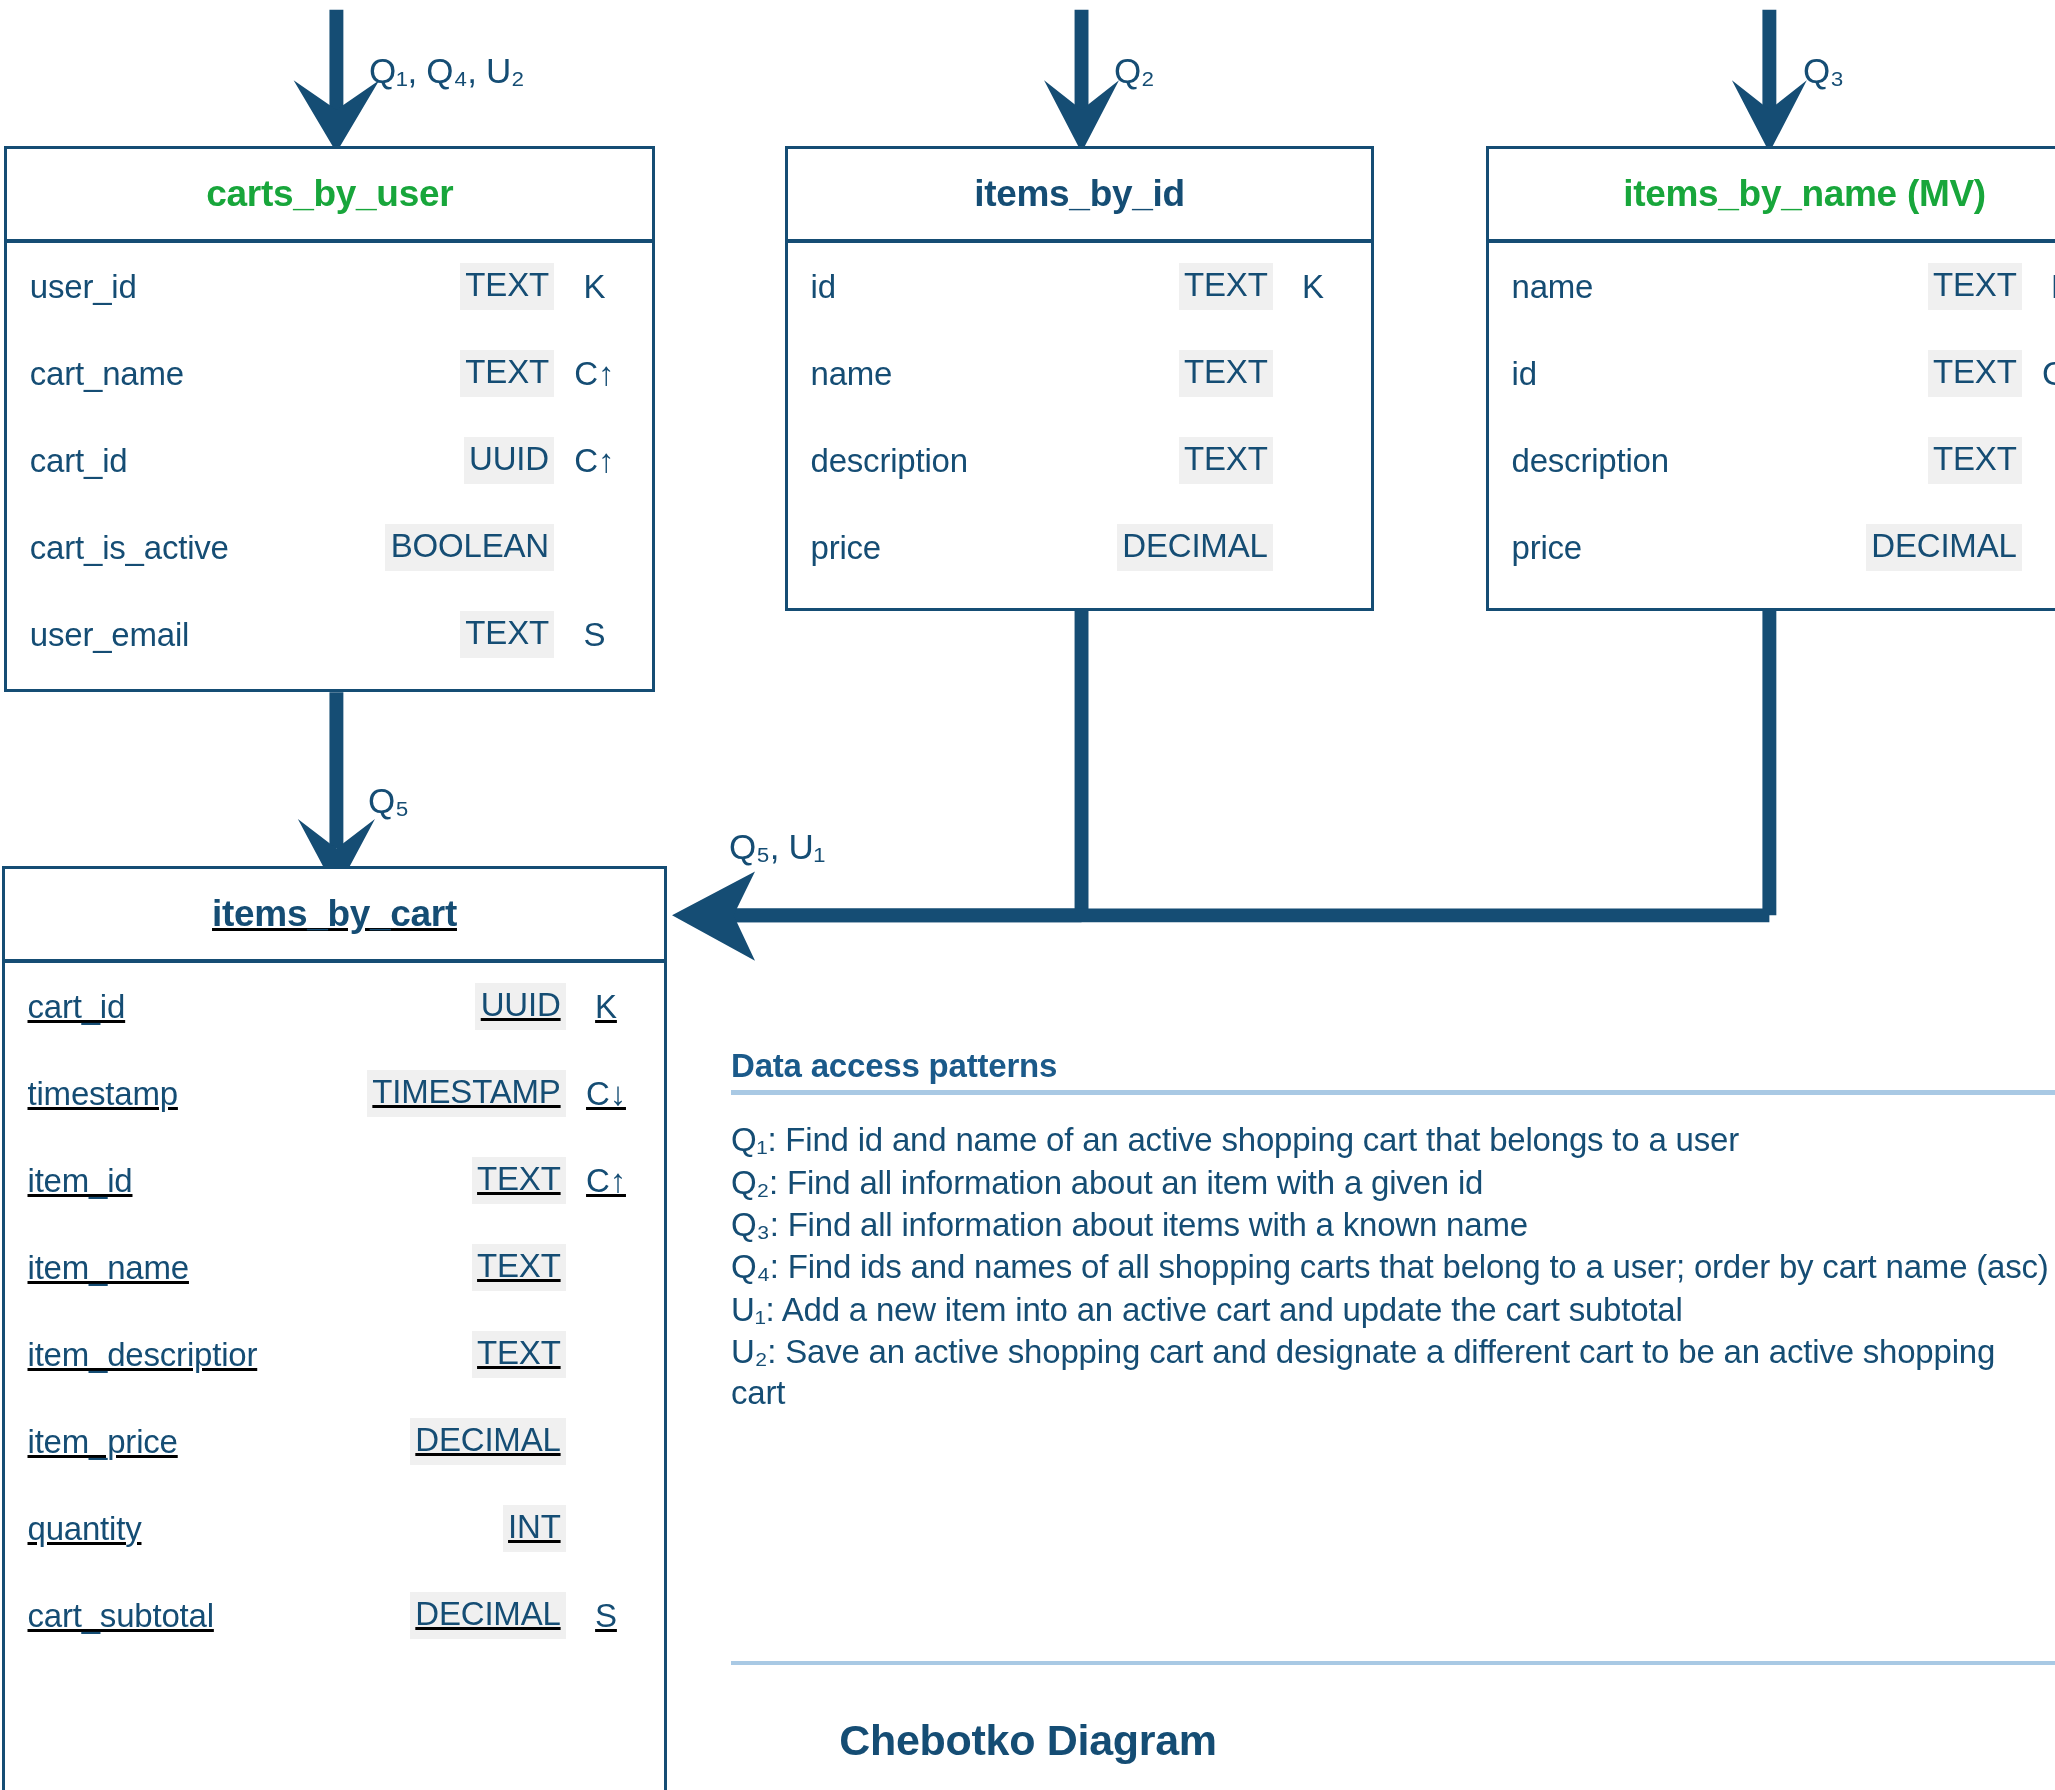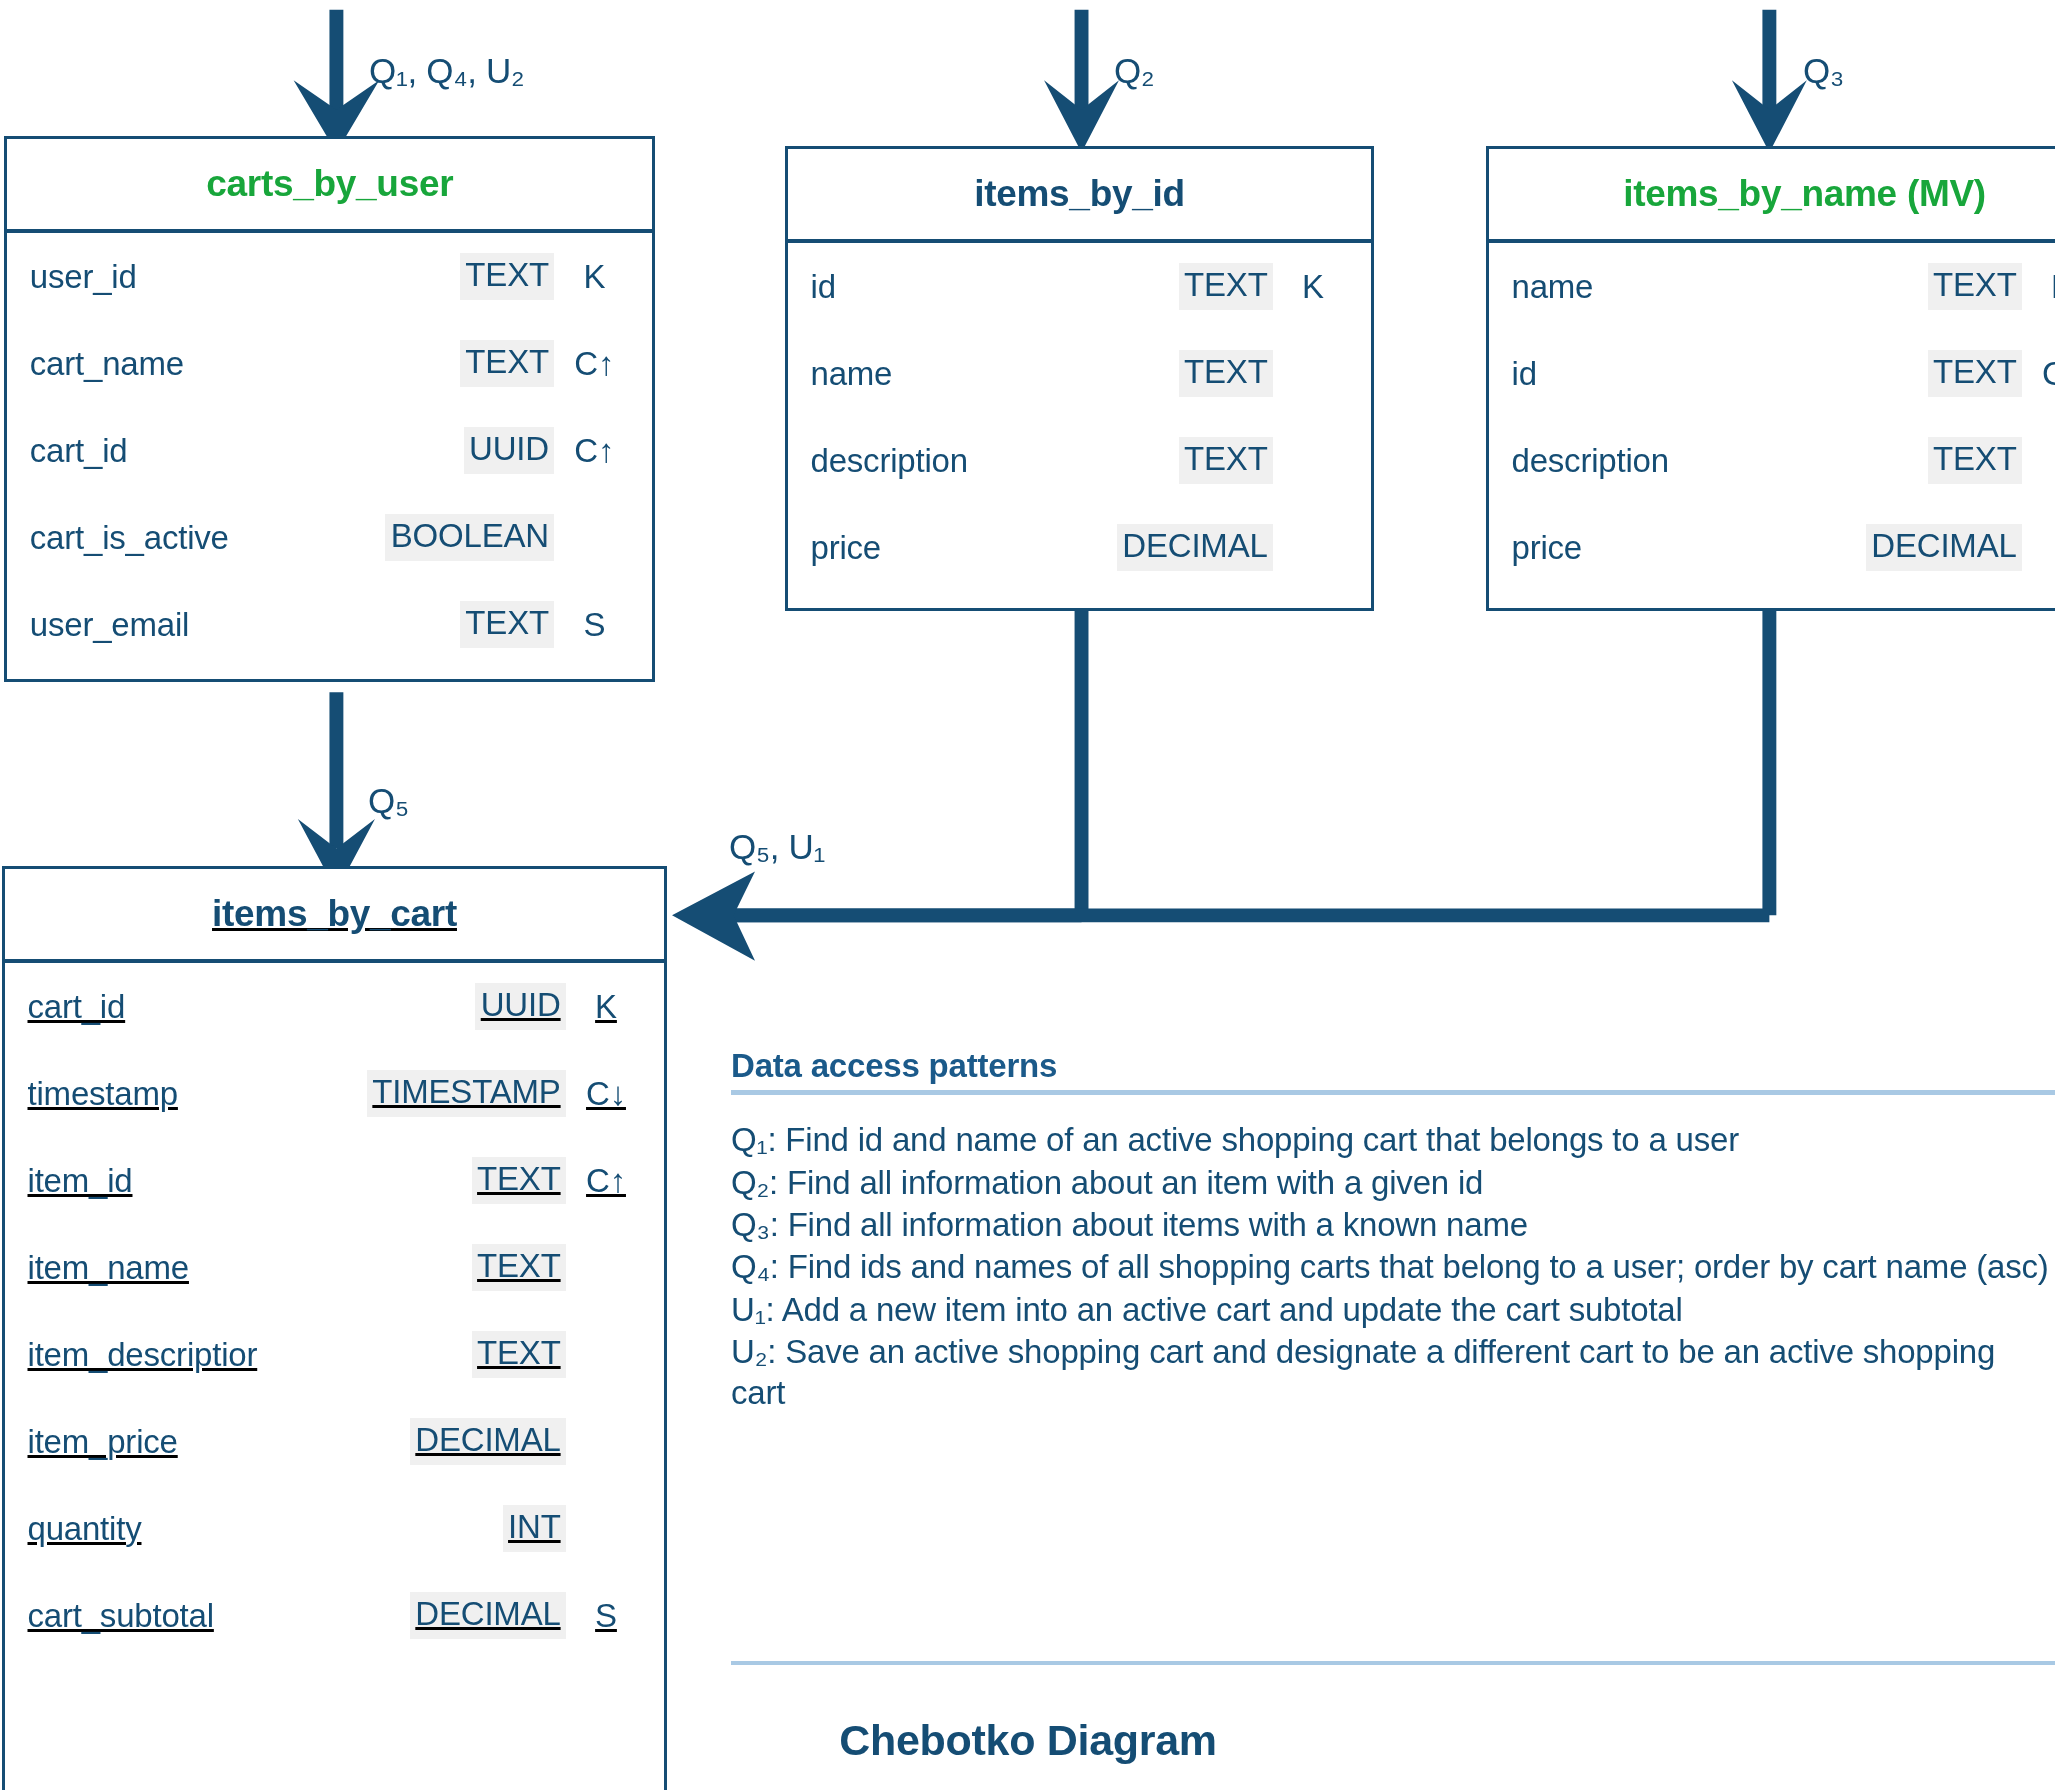--- a/index.html
+++ b/index.html
@@ -198,21 +198,21 @@
   <div class="elabel" style="left:369px; top:51px;">Q₁, Q₄, U₂</div>
 
   <div class="elabel" style="left:1114px; top:51px;">Q₂</div>
 
   <div class="elabel" style="left:1803px; top:51px;">Q₃</div>
 
   <div class="elabel" style="left:368px; top:781px;">Q₅</div>
 
   <div class="elabel" style="left:729px; top:827px;">Q₅, U₁</div>
 
-  <div class="tbl" style="left:4.3px; top:136px; width:651px; height:546px;">
+  <div class="tbl" style="left:4.3px; top:146px; width:651px; height:546px;">
     <div class="tbl-title green" style="height:94px;">carts_by_user</div>
     <div class="tbl-body">
       <div class="row">
         <span class="col-name">user_id</span>
         <span class="col-type">TEXT</span>
         <span class="col-key">K</span>
       </div>
       <div class="row">
         <span class="col-name">cart_name</span>
         <span class="col-type">TEXT</span>

